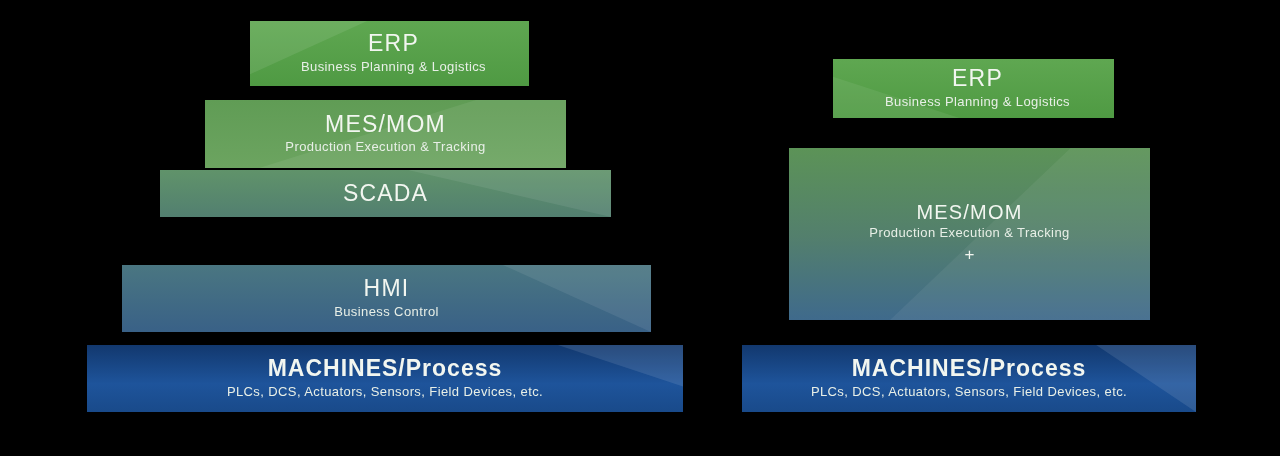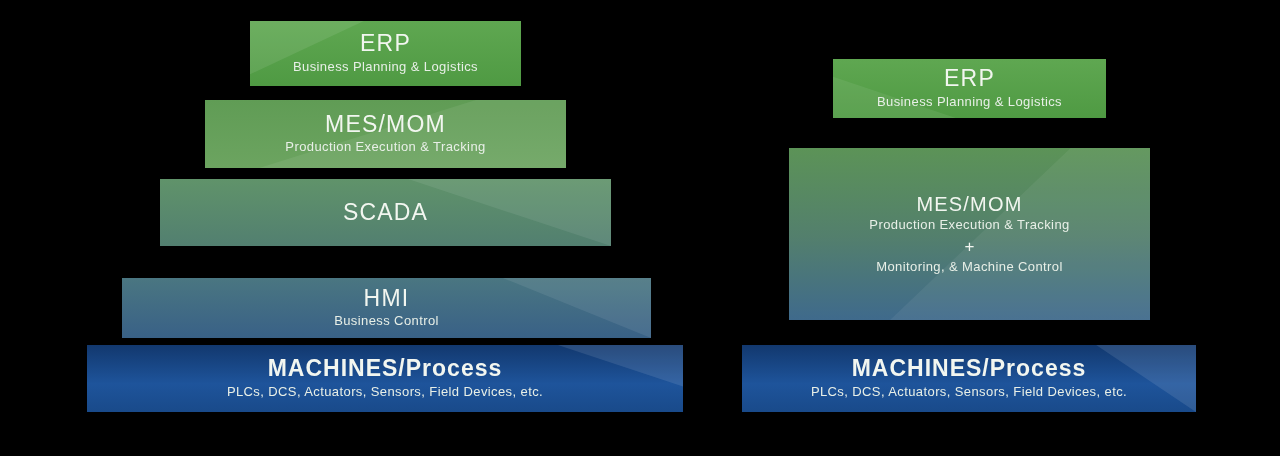--- a/index.html
+++ b/index.html
@@ -37,40 +37,40 @@
     color:#e8efe7;
     margin-top:2px;
   }
   .plus-sign{
     position:relative;
     font-size:17px;line-height:1.1;
     margin:4px 0 2px 0;
     color:#f2f6f0;
   }
   
-  .bg-erp   {background:linear-gradient(180deg,#5fa751 0%,#4f9a43 100%);}
+  .bg-erp   {background:linear-gradient(180deg,#5fa751 0%,#4f9a43 100%);padding-left:8px;}
   .bg-mes   {background:linear-gradient(180deg,#609c55 0%,#6ca460 100%);}
   .bg-scada {background:linear-gradient(180deg,#60936a 0%,#527f70 100%);}
   .bg-hmi   {background:linear-gradient(180deg,#4a7681 0%,#396187 100%);}
   .bg-mach  {background:linear-gradient(180deg,#12386e 0%,#1e549b 58%,#194a8a 100%);}
   .bg-comb  {background:linear-gradient(180deg,#5c9357 0%,#537f6d 52%,#3f6a8c 100%);}
   
   .sh-erp-l {clip-path:polygon(0 0,42% 0,0 82%);}
   .sh-mes   {clip-path:polygon(75% 0,100% 0,100% 100%,15% 100%);background:rgba(255,255,255,.07);}
   .sh-scada {clip-path:polygon(55% 0,100% 0,100% 100%);background:rgba(255,255,255,.08);}
   .sh-hmi   {clip-path:polygon(72% 0,100% 0,100% 100%);background:rgba(255,255,255,.08);}
   .sh-mach-l{clip-path:polygon(79% 0,100% 0,100% 62%);background:rgba(255,255,255,.10);}
   .sh-erp-r {clip-path:polygon(0 30%,45% 100%,0 100%);background:rgba(255,255,255,.07);}
   .sh-comb  {clip-path:polygon(78% 0,100% 0,100% 100%,28% 100%);background:rgba(255,255,255,.06);}
   .sh-mach-r{clip-path:polygon(78% 0,100% 0,100% 100%);background:rgba(255,255,255,.10);}
   
   .pos-l-erp  {left:250px;top:21px; width:271px;height:65px;}
   .pos-l-mes  {left:205px;top:100px;width:361px;height:68px;}
-  .pos-l-scada{left:160px;top:179px;width:451px;height:67px;}
-  .pos-l-hmi  {left:122px;top:278px;width:529px;height:60px;}
+  .pos-l-scada{left:160px;top:170px;width:451px;height:47px;}
+  .pos-l-hmi  {left:122px;top:265px;width:529px;height:67px;}
   .pos-l-mach {left:87px; top:345px;width:596px;height:67px;}
   
   .pos-r-erp  {left:833px;top:59px; width:273px;height:59px;}
   .pos-r-comb {left:789px;top:148px;width:361px;height:172px;}
   .pos-r-mach {left:742px;top:345px;width:454px;height:67px;}
 </style>
 </head>
 <body>
 
 <div class="canvas">
@@ -108,21 +108,20 @@
     <div class="sheen sh-erp-r"></div>
     <div class="box-title">ERP</div>
     <div class="box-subtitle">Business Planning &amp; Logistics</div>
   </div>
 
   <div class="box bg-comb pos-r-comb">
     <div class="sheen sh-comb"></div>
     <div class="box-title small">MES/MOM</div>
     <div class="box-subtitle">Production Execution &amp; Tracking</div>
     <div class="plus-sign">+</div>
-    <div class="box-subtitle" style="margin-top:0;">Monitoring, &amp; Machine Control</div>
   </div>
 
   <div class="box bg-mach pos-r-mach">
     <div class="sheen sh-mach-r"></div>
     <div class="box-title bold">MACHINES/Process</div>
     <div class="box-subtitle">PLCs, DCS, Actuators, Sensors, Field Devices, etc.</div>
   </div>
 
 </div>
 

